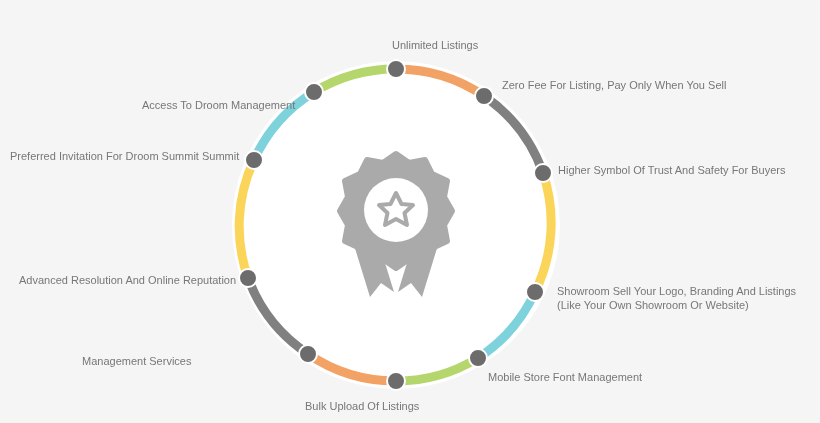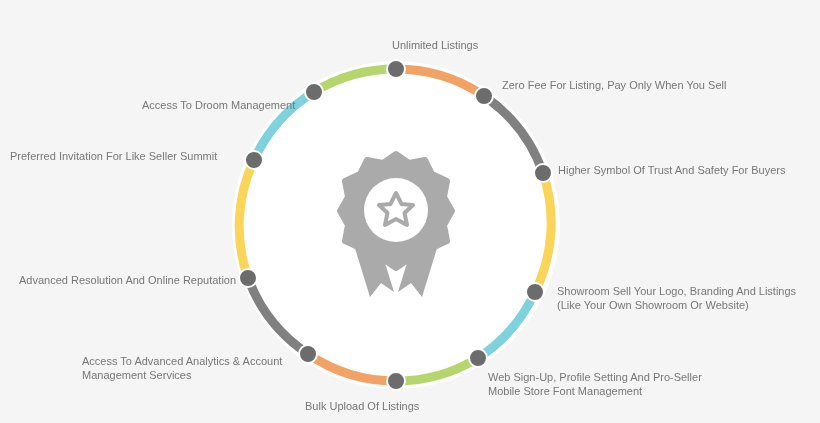--- a/index.html
+++ b/index.html
@@ -46,23 +46,21 @@
 </svg>
 
 <div class="lbl" style="left:392px;top:39px;">Unlimited Listings</div>
 <div class="lbl" style="left:502px;top:79px;">Zero Fee For Listing, Pay Only When You Sell</div>
 <div class="lbl" style="left:558px;top:164px;">Higher Symbol Of Trust And Safety For Buyers</div>
 <div class="lbl" style="left:557px;top:285px;">
   <div>Showroom Sell Your Logo, Branding And Listings</div>
   <div>(Like Your Own Showroom Or Website)</div>
 </div>
 <div class="lbl" style="left:488px;top:371px;">
-  <div>Web Sign-Up, Profile Setting And Pro-Seller</div>
   <div>Mobile Store Font Management</div>
 </div>
 <div class="lbl" style="left:289px;top:400px;margin-left:16px;">Bulk Upload Of Listings</div>
 <div class="lbl" style="left:82px;top:355px;">
-  <div>Access To Advanced Analytics &amp; Account</div>
   <div>Management Services</div>
 </div>
 <div class="lbl" style="left:19px;top:274px;">Advanced Resolution And Online Reputation</div>
-<div class="lbl" style="left:10px;top:150px;">Preferred Invitation For Like Seller Summit</div>
+<div class="lbl" style="left:10px;top:150px;">Preferred Invitation For Droom Summit Summit</div>
 <div class="lbl" style="left:142px;top:71px;margin-top:28px;">Access To Droom Management</div>
 
 </body></html>

